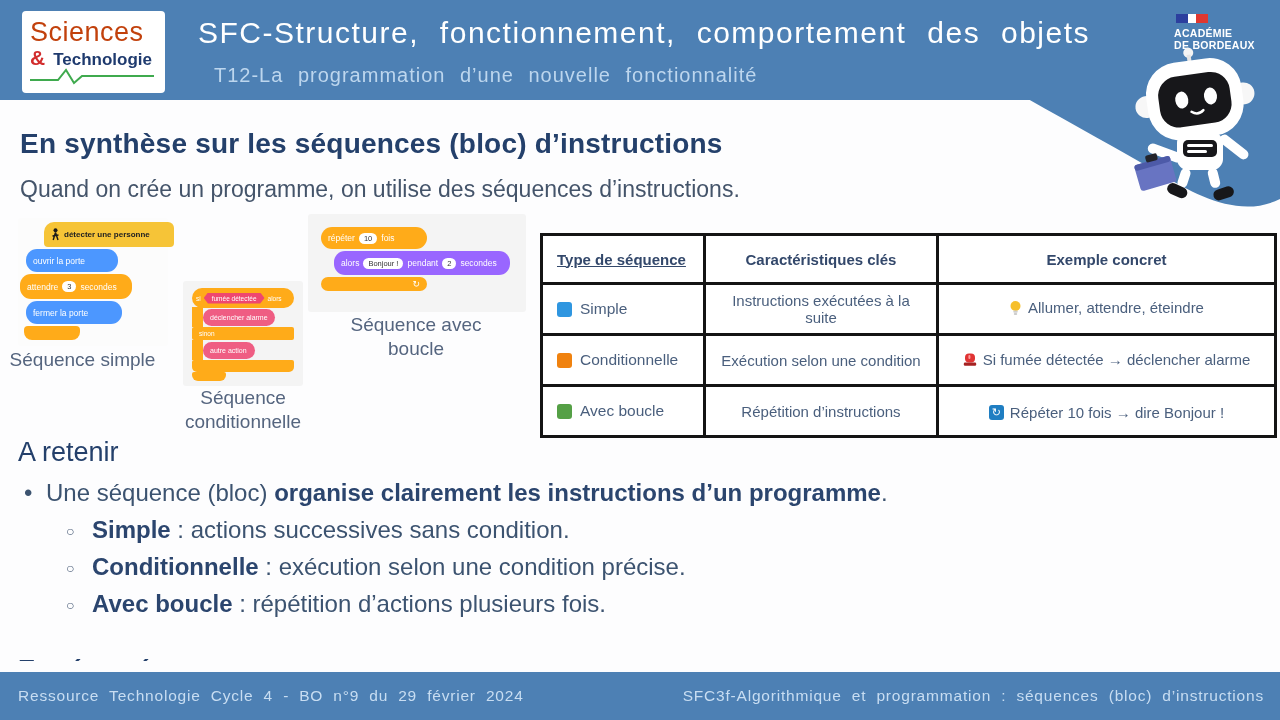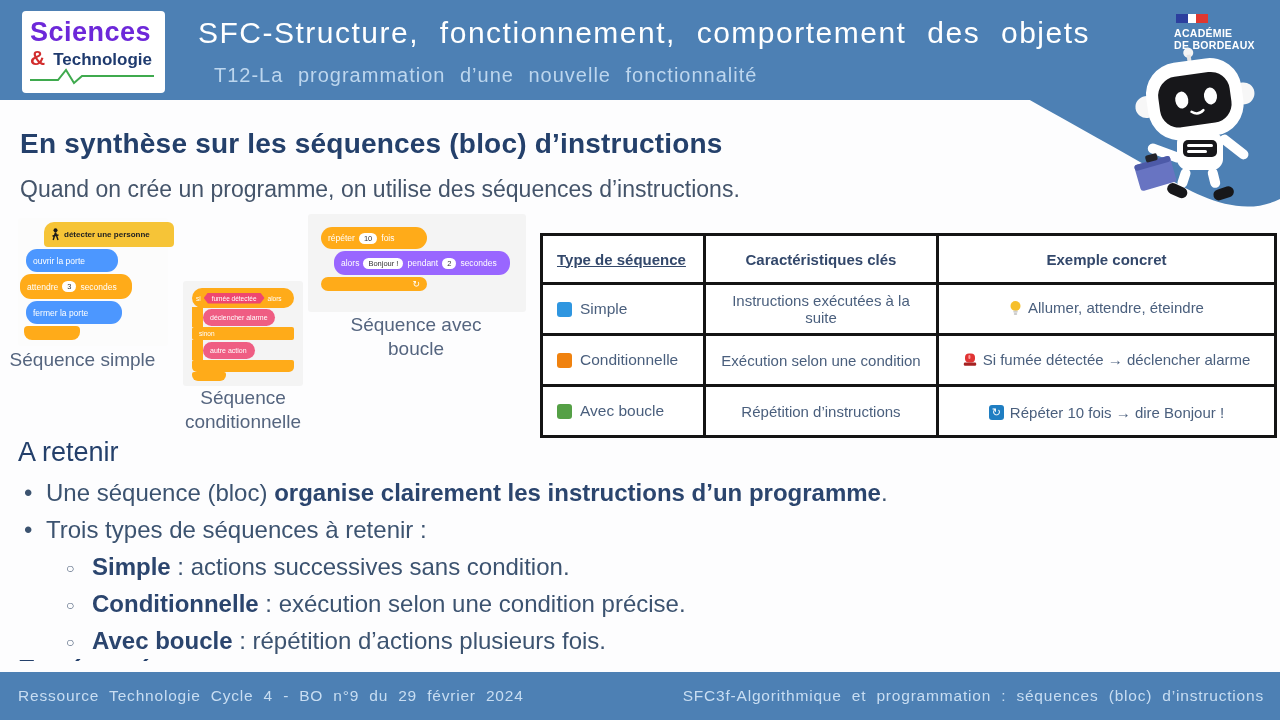--- a/index.html
+++ b/index.html
@@ -3,21 +3,21 @@
 <meta charset="utf-8">
 <style>
   html,body{margin:0;padding:0;background:#e9e9e9;}
   .slide{position:relative;width:1280px;height:720px;background:#fdfdfe;overflow:hidden;
          font-family:"Liberation Sans",sans-serif;}
 
   
   .topbar{position:absolute;left:0;top:0;width:1280px;height:100px;background:#4d80b4;}
   .logo-card{position:absolute;left:22px;top:11px;width:143px;height:82px;background:#fff;
              border-radius:4px;padding:6px 8px;box-sizing:border-box;}
-  .logo-sciences{font-size:27px;font-weight:bold;color:#6d28d9;letter-spacing:.5px;}
+  .logo-sciences{font-size:27px;font-weight:normal;color:#c2410c;letter-spacing:.5px;}
   .logo-line2{margin-top:-2px;}
   .logo-amp{font-size:21px;font-weight:bold;color:#d22d2d;margin-right:8px;}
   .logo-tech{font-size:17px;font-weight:bold;color:#1e3a6e;}
   .ecg{position:absolute;left:6px;bottom:8px;}
   .titles{position:absolute;left:198px;top:0;}
   .main-title{margin-top:16px;font-size:30px;color:#ffffff;letter-spacing:1.5px;word-spacing:11px;white-space:nowrap;}
   .sub-title{margin-top:14px;margin-left:16px;font-size:20px;color:#bdd6ee;letter-spacing:1px;word-spacing:8px;white-space:nowrap;}
   .academy{position:absolute;right:14px;top:14px;text-align:left;width:92px;}
   .flag{display:flex;gap:0;height:9px;width:34px;margin-left:2px;margin-bottom:4px;}
   .flag span{display:block;height:9px;}
@@ -297,21 +297,20 @@
       </tr>
     </tbody>
   </table>
 
   <div class="h2">A retenir</div>
 
   <div class="bullets">
     <div class="b-item">
       <span>Une séquence (bloc) </span><span class="bold-seg">organise clairement les instructions d’un programme</span><span>.</span>
     </div>
-    <div class="b-item">Trois types de séquences à retenir :</div>
     <div class="b-sub">
       <span class="bold-seg">Simple</span><span> : actions successives sans condition.</span>
     </div>
     <div class="b-sub">
       <span class="bold-seg">Conditionnelle</span><span> : exécution selon une condition précise.</span>
     </div>
     <div class="b-sub">
       <span class="bold-seg">Avec boucle</span><span> : répétition d’actions plusieurs fois.</span>
     </div>
   </div>

